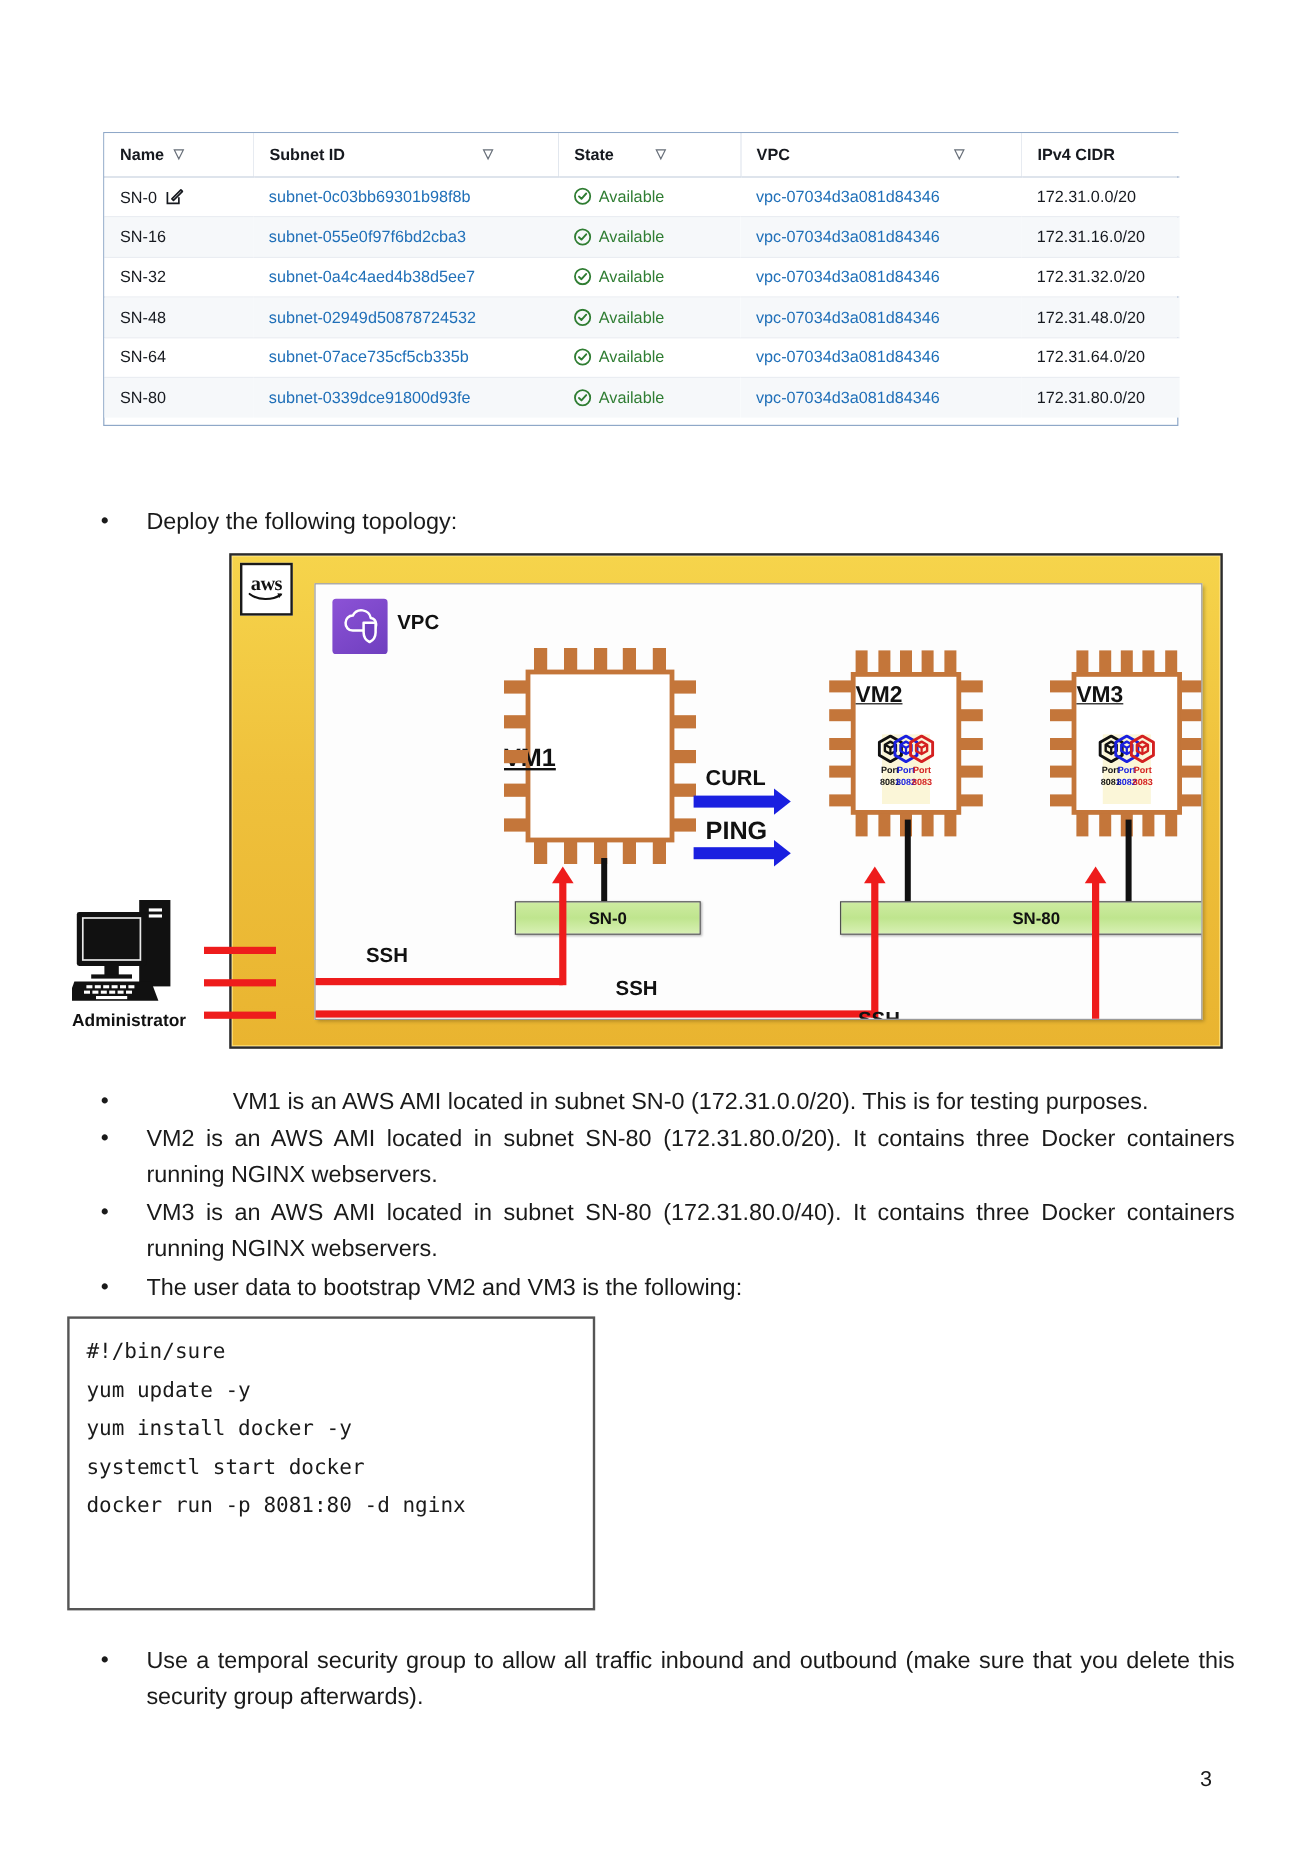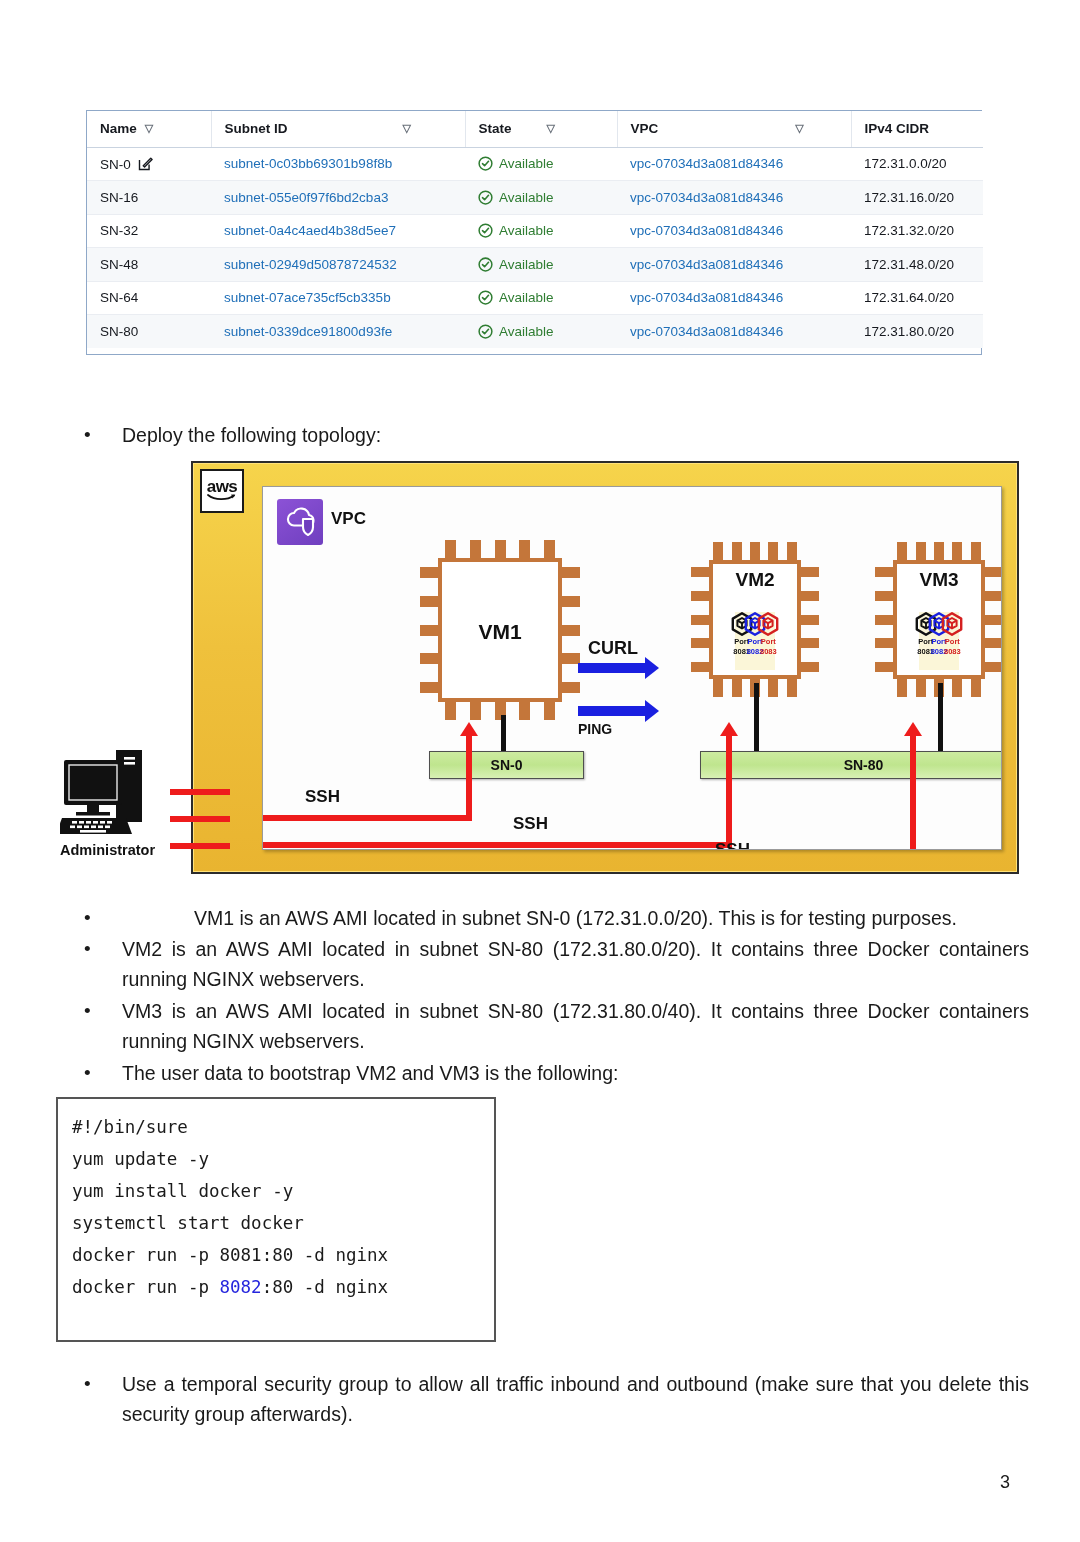--- a/index.html
+++ b/index.html
@@ -83,21 +83,21 @@
   }
   .aws-frame{
     position:absolute; inset:0;
     background:linear-gradient(180deg,#f6d44b 0%, #efc13c 45%, #e9b430 100%);
     border:2px solid #2b2b2b;
     box-shadow:inset 0 0 0 1px #ffe27a;
   }
   .aws-badge{
     position:absolute; left:9px; top:8px; width:44px; height:44px;
     background:#fff; border:2px solid #1a1a1a;
-    display:flex; flex-direction:column; align-items:center; justify-content:center;
+    display:flex; flex-direction:column; align-items:center; justify-content:center;font-family:Liberation Serif, serif;
   }
   .aws-badge .aws-word{
     font-size:17px; font-weight:bold; letter-spacing:-0.5px; color:#111; line-height:13px;
   }
   .canvas{
     position:absolute; left:71px; top:25px; right:17px; bottom:24px;
     background:#fdfdfd; border:1px solid #9a9a9a;
     box-shadow: 2px 2px 3px rgba(0,0,0,.25);
     overflow:hidden;
   }
@@ -111,22 +111,22 @@
   }
 
   
   .chip{ position:absolute; }
   .chip .body{
     position:absolute; left:18px; top:18px; right:18px; bottom:18px;
     background:#fff; border:4px solid #c4763a;
   }
   .chip .pin{ position:absolute; background:#c4763a; }
   .chip .title{
-    position:absolute; left:0; right:0; text-align:center;
-    font-weight:bold; color:#111;
+    position:absolute; left:0; right:0; 
+    font-weight:bold; color:#111;text-decoration:underline;
   }
 
   
   .dock-panel{
     position:absolute; left:22px; right:22px; top:48px; height:58px;
     background:#fbf6d8;
     display:flex; align-items:flex-start; justify-content:space-around;
   }
   .dock{ display:flex; flex-direction:column; align-items:center; width:33%; }
   .dock svg{ display:block; }
@@ -456,21 +456,21 @@
         <div class="pin" style="top: 72.5px; height: 10px; width: 19px; left: 0px;"></div>
         <div class="pin" style="top: 72.5px; height: 10px; width: 19px; right: 0px;"></div>
         <div class="pin" style="top: 96.3px; height: 10px; width: 19px; left: 0px;"></div>
         <div class="pin" style="top: 96.3px; height: 10px; width: 19px; right: 0px;"></div>
         <div class="pin" style="top: 120.1px; height: 10px; width: 19px; left: 0px;"></div>
         <div class="pin" style="top: 120.1px; height: 10px; width: 19px; right: 0px;"></div>
       </div>
 
     <div class="lbl" style="left:325px; top:151px; font-size:18px;">CURL</div>
     <div class="arrow-blue" style="left:315px; top:176px; width:68px;"></div>
-    <div class="lbl" style="left:315px; top:194px; font-size:14px;margin-top:40px;">PING</div>
+    <div class="lbl" style="left:325px; top:194px; font-size:21px;">PING</div>
     <div class="arrow-blue" style="left:315px; top:219px; width:68px;"></div>
 
     <div class="blk-line" style="left:238px; top:228px; width:5px; height:36px;"></div>
     <div class="blk-line" style="left:491px; top:196px; width:5px; height:68px;"></div>
     <div class="blk-line" style="left:675px; top:196px; width:5px; height:68px;"></div>
 
     <div class="subnet-bar" style="left:166px; top:264px; width:155px;">
       <span>SN-0</span>
     </div>
     <div class="subnet-bar" style="left:437px; top:264px; width:327px;">
@@ -540,21 +540,20 @@
   <span class="dot">•</span>
   <span class="btxt" style="text-align:left;">The user data to bootstrap VM2 and VM3 is the following:</span>
 </div>
 
 <div class="codebox" id="codebox">
     <div><span class="">#!/bin/sure</span></div>
     <div><span class="">yum&nbsp;update&nbsp;-y</span></div>
     <div><span class="">yum&nbsp;install&nbsp;docker&nbsp;-y</span></div>
     <div><span class="">systemctl&nbsp;start&nbsp;docker</span></div>
     <div><span class="">docker&nbsp;run&nbsp;-p&nbsp;8081:80&nbsp;-d&nbsp;nginx</span></div>
-    <div><span class="">docker&nbsp;run&nbsp;-p&nbsp;</span><span class="blue">8082</span><span class="">:80&nbsp;-d&nbsp;nginx</span></div>
   </div>
 
 <div class="bullet" style="left:84px; top:1369px; width:945px;">
   <span class="dot">•</span>
   <span class="btxt">Use a temporal security group to allow all traffic inbound and outbound (make sure that you delete this security group afterwards).</span>
 </div>
 
 <div class="pageno">3</div>
 
 </body></html>

